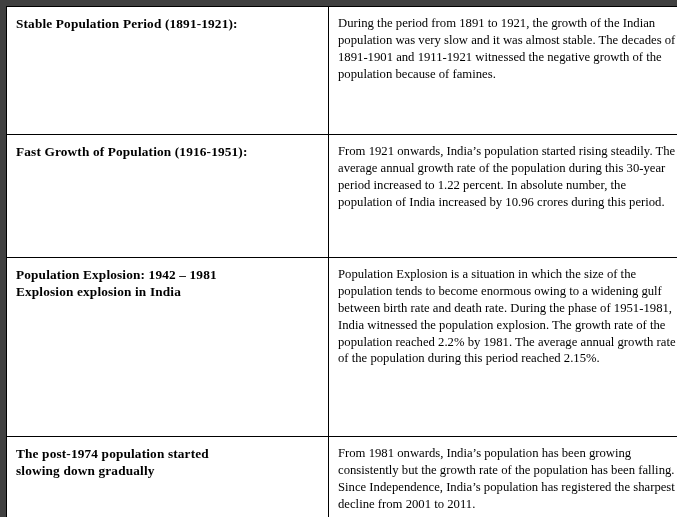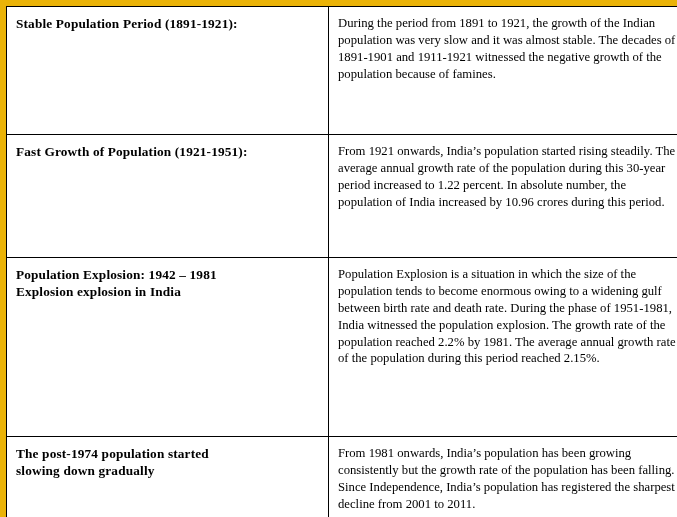--- a/index.html
+++ b/index.html
@@ -12,21 +12,21 @@
     height: 517px;
     font-family: "Liberation Serif", serif;
     color: #000000;
     overflow: hidden;
   }
   .page {
     width: 677px;
     height: 517px;
     box-sizing: border-box;
     padding: 6px 6px 6px 6px;
-    background: #eab308;
+    background: #404040;
   }
   table.pop-table {
     border-collapse: collapse;
     width: 665px;
     table-layout: fixed;
     background: #ffffff;
   }
   table.pop-table td {
     border: 1px solid #000000;
     vertical-align: top;
@@ -64,21 +64,21 @@
       <tr class="row-1">
         <td class="term-cell">
           <span class="term-line">Stable Population Period (1891-1921):</span>
         </td>
         <td class="desc-cell">
           <p class="desc-para">During the period from 1891 to 1921, the growth of the Indian population was very slow and it was almost stable. The decades of 1891-1901 and 1911-1921 witnessed the negative growth of the population because of famines.</p>
         </td>
       </tr>
       <tr class="row-2">
         <td class="term-cell">
-          <span class="term-line">Fast Growth of Population (1921-1951):</span>
+          <span class="term-line">Fast Growth of Population (1916-1951):</span>
         </td>
         <td class="desc-cell">
           <p class="desc-para">From 1921 onwards, India’s population started rising steadily. The average annual growth rate of the population during this 30-year period increased to 1.22 percent. In absolute number, the population of India increased by 10.96 crores during this period.</p>
         </td>
       </tr>
       <tr class="row-3">
         <td class="term-cell">
           <span class="term-line">Population Explosion: 1942 – 1981</span>
           <span class="term-line">Explosion explosion in India</span>
         </td>

